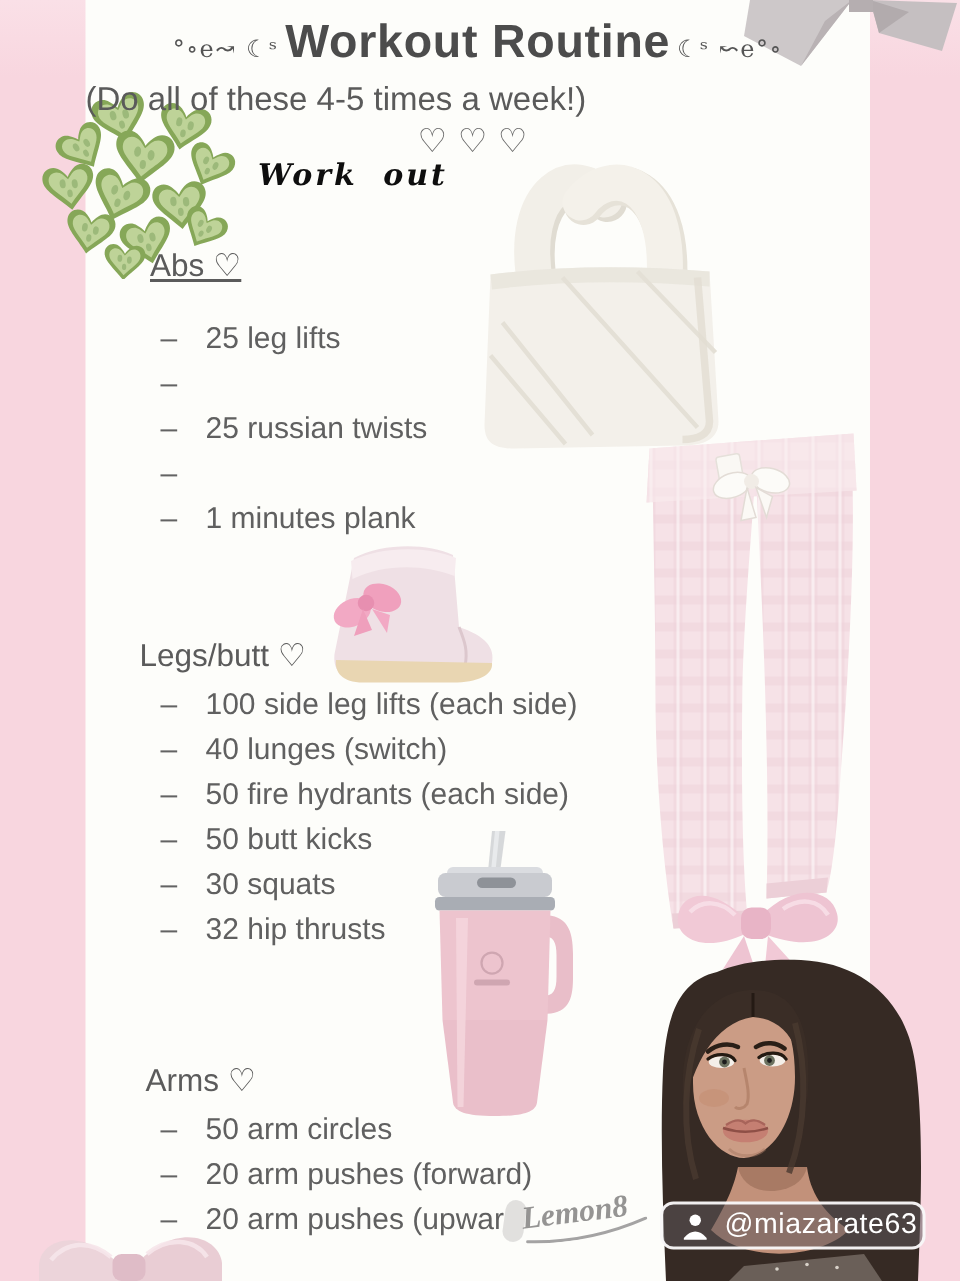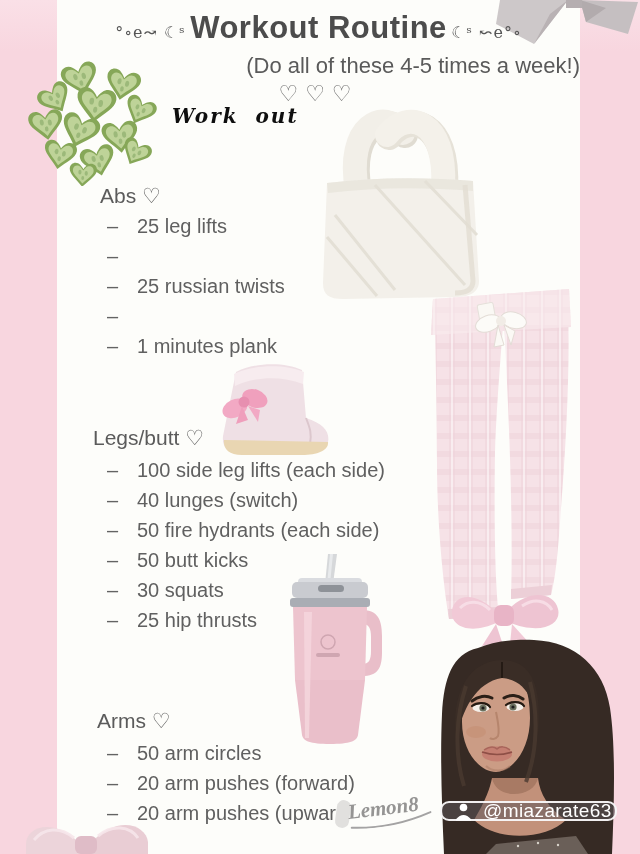--- a/index.html
+++ b/index.html
@@ -10,43 +10,43 @@
     padding-left:32px;
   }
   .card{position:absolute;left:57px;top:0;width:523px;height:854px;background:#fdfdfa;}
   .img{position:absolute;z-index:1;}
   .txt{position:absolute;z-index:2;color:#5e5e5e;}
   .ovl{position:absolute;z-index:3;}
 
   .title-row{left:57px;top:8px;width:523px;text-align:center;line-height:40px;white-space:nowrap;}
   .title-main{font-size:31px;font-weight:bold;color:#4c4c4c;letter-spacing:.5px;}
   .orn{font-size:16px;color:#555;font-family:"DejaVu Serif",serif;letter-spacing:1px;}
-  .subtitle{left:57px;top:50px;width:523px;text-align:right;font-size:22px;color:#5a5a5a;line-height:32px;}
+  .subtitle{left:57px;top:50px;width:523px;text-align:left;font-size:22px;color:#5a5a5a;line-height:32px;}
   .hearts{left:57px;top:80px;width:523px;text-align:center;font-size:22px;color:#6a6a6a;letter-spacing:7px;line-height:28px;}
   .script-note{left:172px;top:104px;font-family:"DejaVu Serif",serif;font-style:italic;font-weight:bold;
     font-size:20px;color:#0e0e0e;letter-spacing:2px;word-spacing:8px;}
 
   .heading{font-size:21px;line-height:26px;color:#5b5b5b;}
   .list .li{display:flex;height:30px;align-items:center;}
   .list .dash{width:20px;margin-right:10px;font-size:20px;color:#636363;}
   .list .it{font-size:20px;color:#606060;white-space:nowrap;}
 
-  .sec-abs-h{left:100px;top:183px;}
+  .sec-abs-h{left:100px;top:165px;text-decoration:underline;}
   .sec-abs-l{left:107px;top:211px;}
   .sec-legs-h{left:93px;top:425px;}
   .sec-legs-l{left:107px;top:455px;}
   .sec-arms-h{left:97px;top:708px;}
   .sec-arms-l{left:107px;top:738px;}
 
   .watermark{left:348px;top:796px;transform:rotate(-7deg);color:rgba(126,124,125,.82);
     font-family:"Liberation Serif",serif;font-style:italic;font-weight:bold;font-size:21px;line-height:22px;}
   .watermark .swoosh{display:block;margin-top:-2px;}
   .wm-blob{left:336px;top:800px;width:14px;height:28px;border-radius:7px;background:rgba(190,188,189,.45);transform:rotate(8deg);}
 
-  .badge{left:440px;top:801px;width:177px;height:20px;box-sizing:border-box;border-radius:9px;
+  .badge{left:440px;top:801px;width:177px;height:32px;box-sizing:border-box;border-radius:9px;
     background:rgba(92,86,89,.55);border:2px solid rgba(255,255,255,.92);
     display:flex;align-items:center;gap:10px;padding-left:12px;}
   .badge .uname{color:#ffffff;font-size:19px;letter-spacing:.4px;}
 </style>
 </head>
 <body>
 
 <div class="stage">
   <div class="card"></div>
 
@@ -248,21 +248,21 @@
     <div class="li">
         <span class="dash">–</span>
         <span class="it">50 butt kicks</span>
       </div>
     <div class="li">
         <span class="dash">–</span>
         <span class="it">30 squats</span>
       </div>
     <div class="li">
         <span class="dash">–</span>
-        <span class="it">25 hip thrusts</span>
+        <span class="it">32 hip thrusts</span>
       </div>
   </div>
 
   <div class="txt heading sec-arms-h">Arms ♡</div>
   <div class="txt list sec-arms-l">
     <div class="li">
         <span class="dash">–</span>
         <span class="it">50 arm circles</span>
       </div>
     <div class="li">

